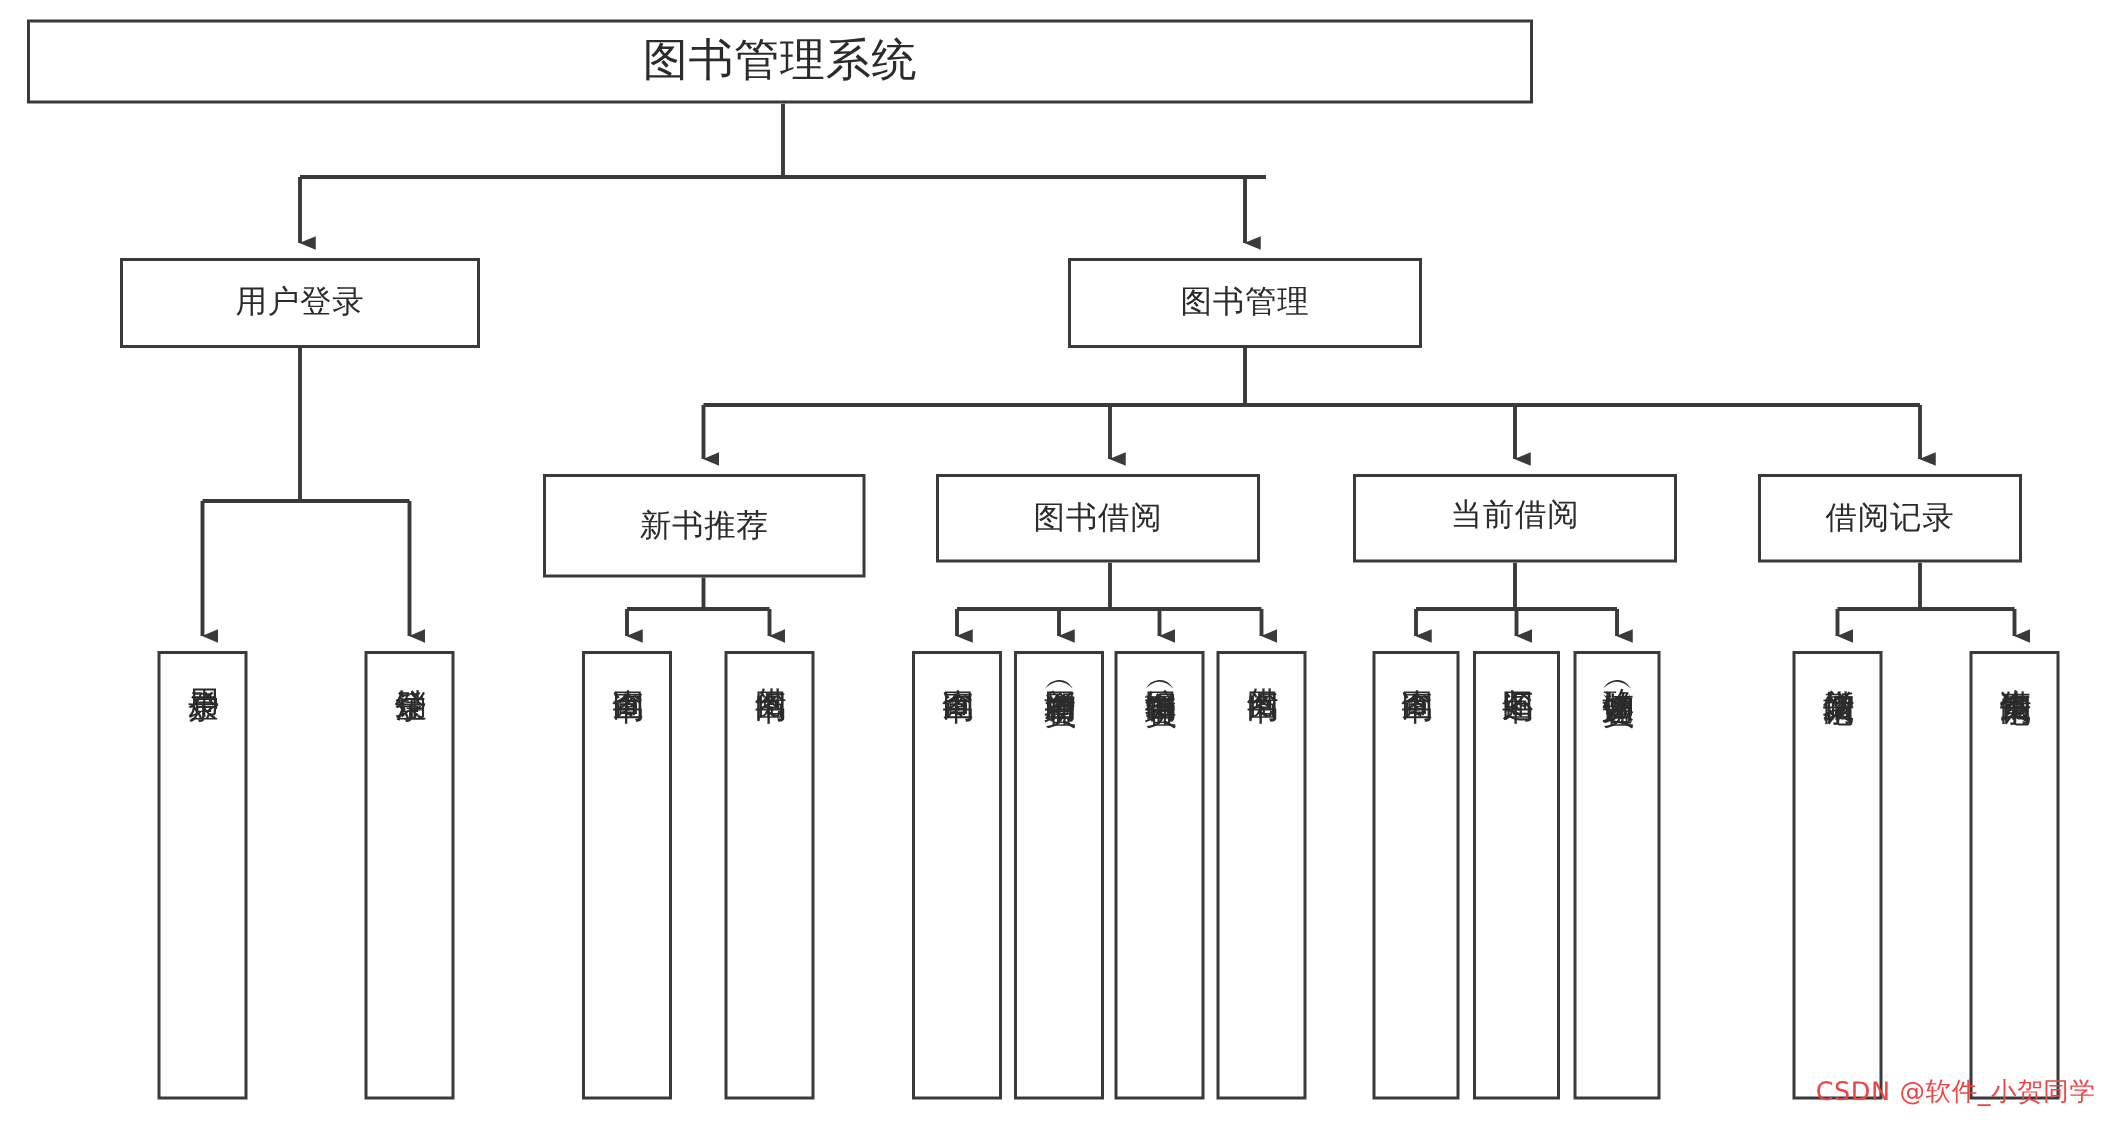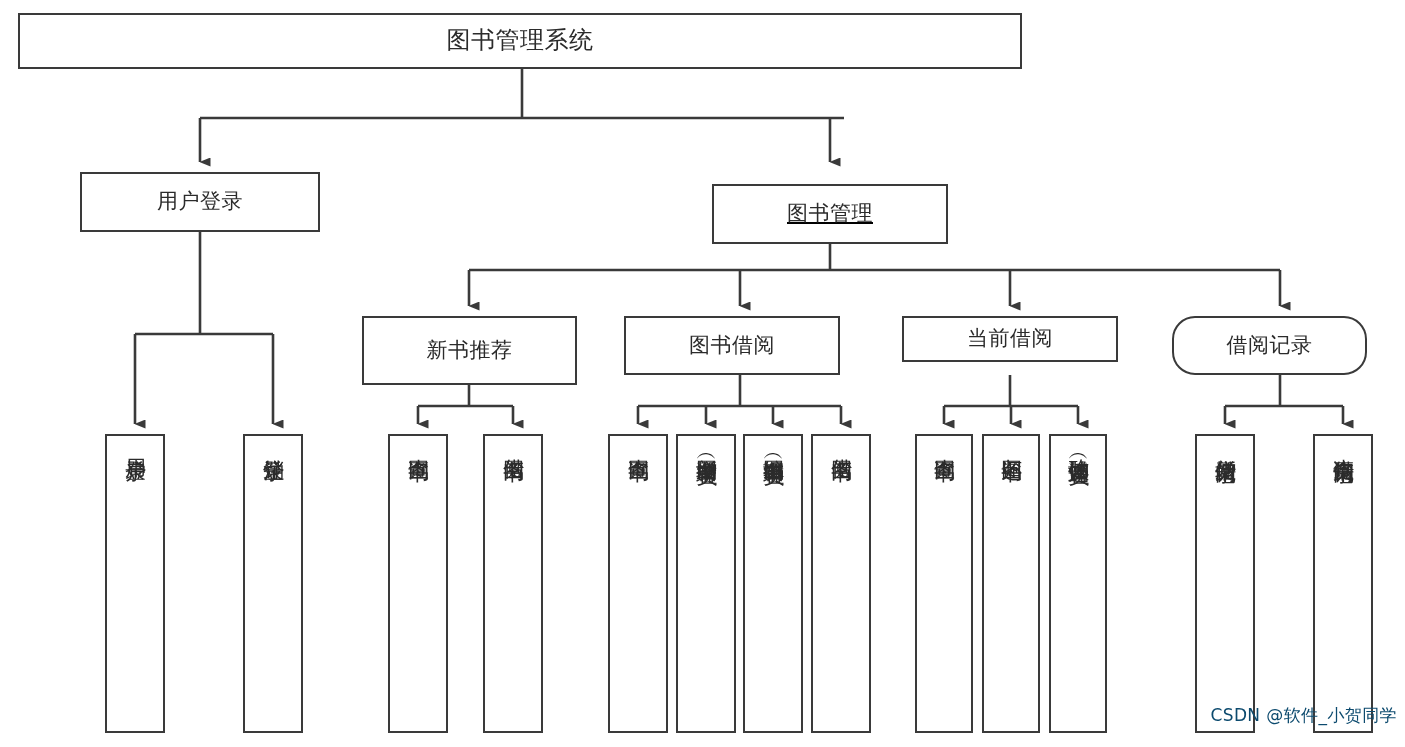--- a/index.html
+++ b/index.html
@@ -51,27 +51,27 @@
   }
   .node.vertical .node-label {
     writing-mode: vertical-rl;
     text-orientation: upright;
     font-size: 21px;
     line-height: 1.12;
     letter-spacing: 1px;
     white-space: normal;
   }
   .node.root .node-label {
-    font-size: 24px;
+    font-size: 30px;
   }
   #watermark {
     position: absolute;
     right: 8px;
-    bottom: 20px;
-    color: #0c4a6e;
+    bottom: 8px;
+    color: #ef4444;
     font-size: 17px;
     letter-spacing: 0.4px;
     z-index: 3;
     user-select: none;
   }
 </style>
 </head>
 <body>
 
 <div id="diagram-root">
@@ -126,34 +126,34 @@
     </g>
   </svg>
 
   <div class="node root horizontal" style="left: 18px; top: 13px; width: 1004px; height: 56px;">
     <span class="node-label">图书管理系统</span>
   </div>
 
   <div class="node horizontal" style="left: 80px; top: 172px; width: 240px; height: 60px;">
     <span class="node-label">用户登录</span>
   </div>
-  <div class="node horizontal" style="left: 712px; top: 184px; width: 236px; height: 60px; text-decoration: underline;">
+  <div class="node horizontal" style="left: 712px; top: 172px; width: 236px; height: 60px;">
     <span class="node-label">图书管理</span>
   </div>
 
   <div class="node horizontal" style="left: 362px; top: 316px; width: 215px; height: 69px;">
     <span class="node-label">新书推荐</span>
   </div>
   <div class="node horizontal" style="left: 624px; top: 316px; width: 216px; height: 59px;">
     <span class="node-label">图书借阅</span>
   </div>
-  <div class="node horizontal" style="left: 902px; top: 316px; width: 216px; height: 46px;">
+  <div class="node horizontal" style="left: 902px; top: 316px; width: 216px; height: 59px; font-family: Liberation Mono, monospace;">
     <span class="node-label">当前借阅</span>
   </div>
-  <div class="node horizontal" style="left: 1172px; top: 316px; width: 195px; height: 59px; border-radius: 23px;">
+  <div class="node horizontal" style="left: 1172px; top: 316px; width: 176px; height: 59px;">
     <span class="node-label">借阅记录</span>
   </div>
 
   <div class="node vertical" style="left: 105px; top: 434px; width: 60px; height: 299px;">
     <span class="node-label">用户登录</span>
   </div>
   <div class="node vertical" style="left: 243px; top: 434px; width: 60px; height: 299px;">
     <span class="node-label">注销登录</span>
   </div>
 

